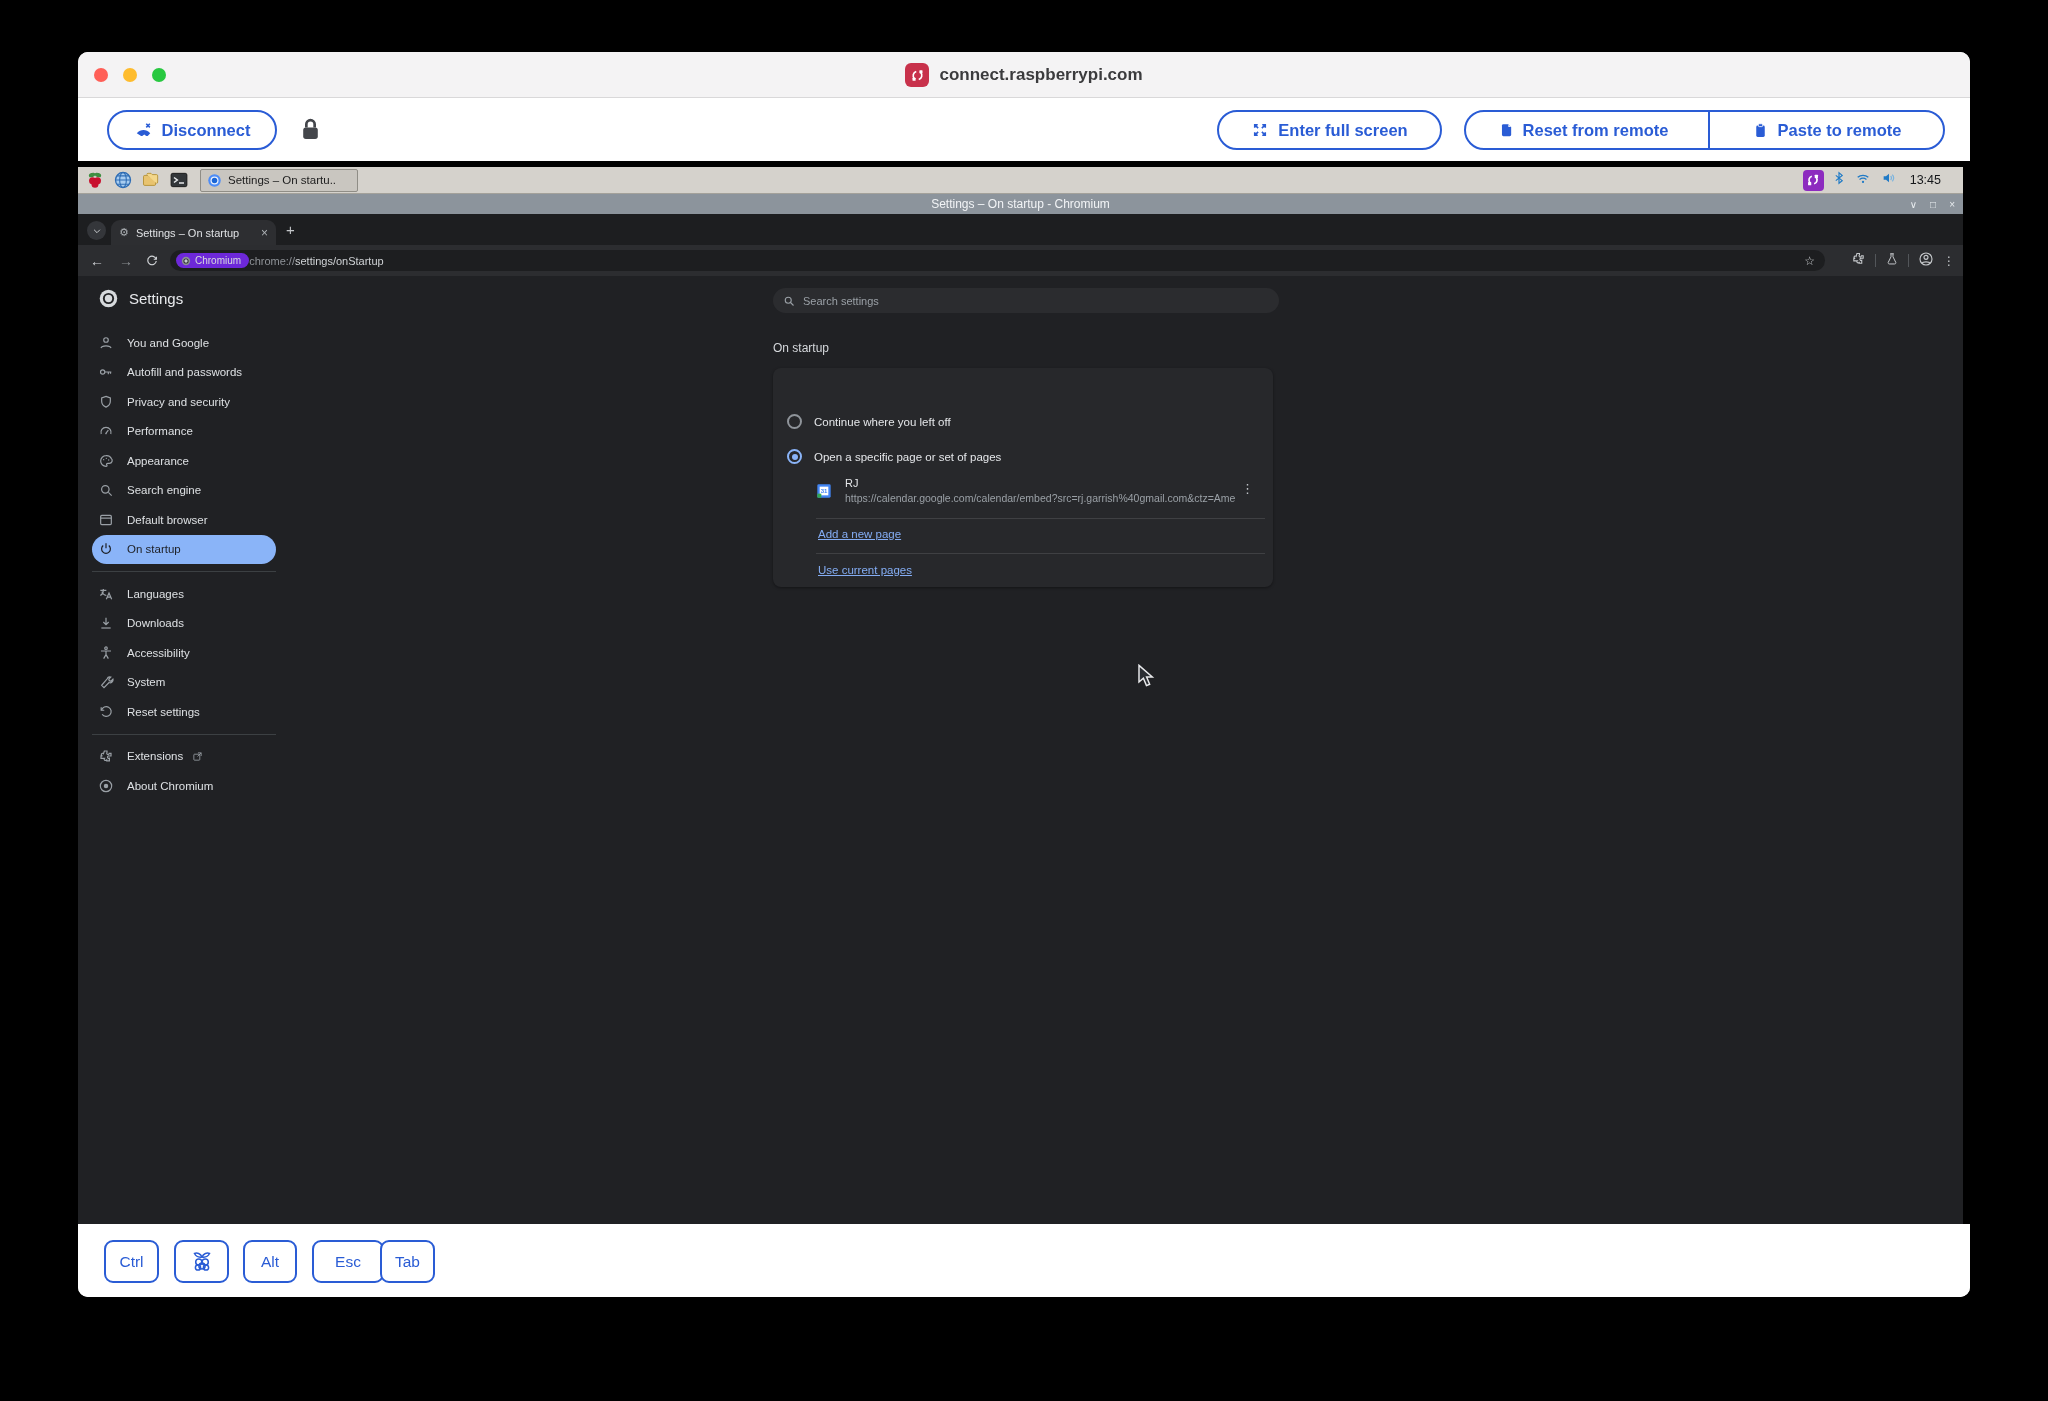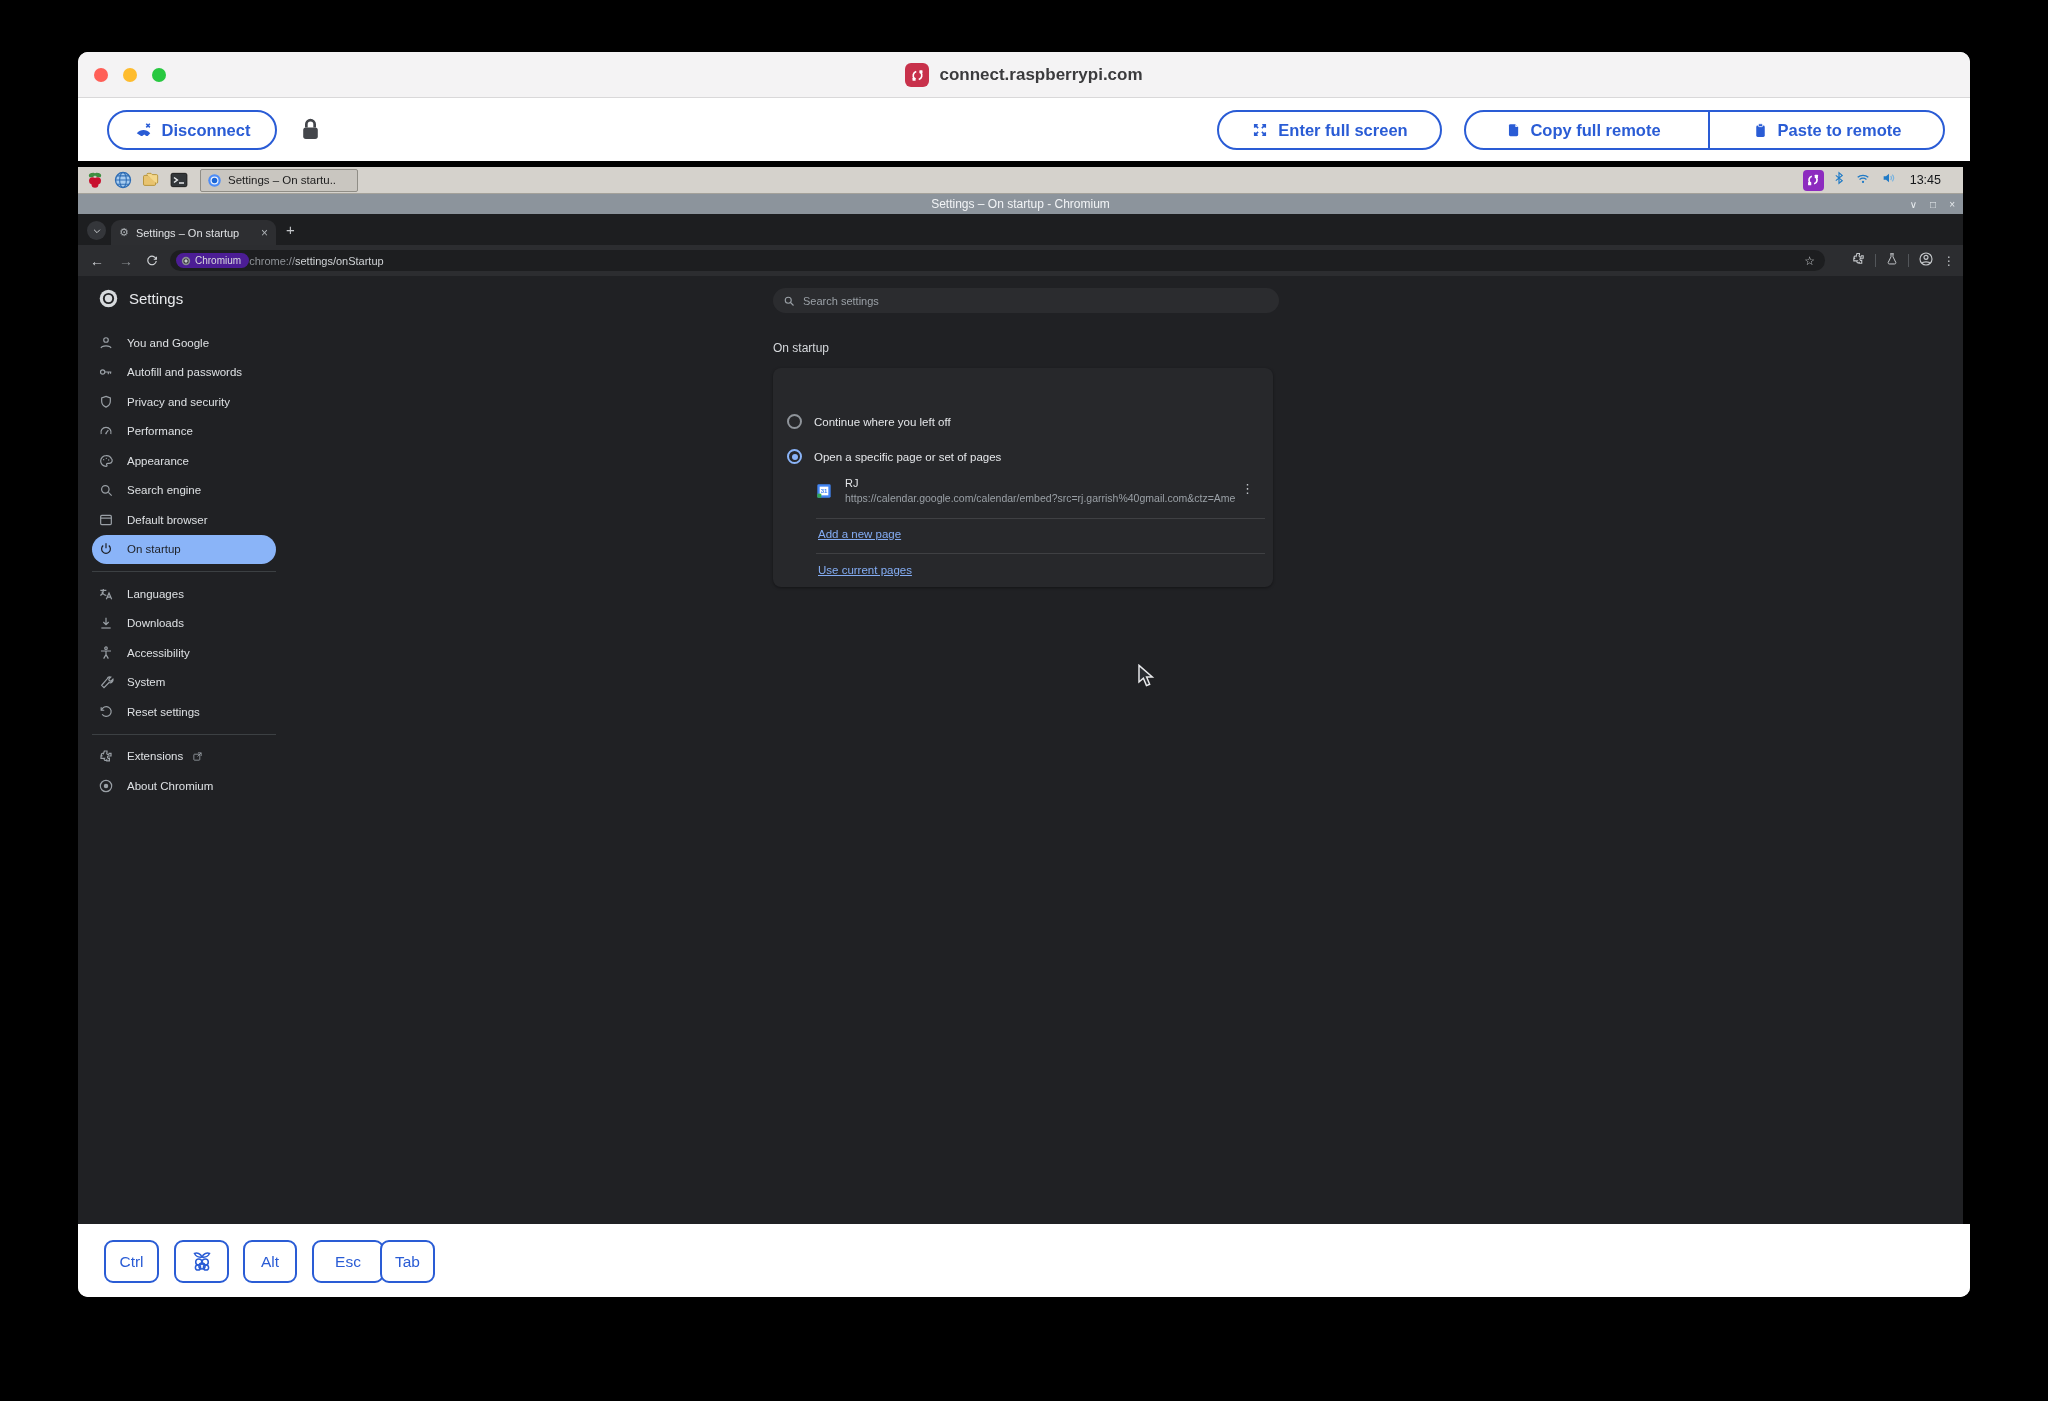--- a/index.html
+++ b/index.html
@@ -66,21 +66,21 @@
   .tab-gear { font-size:11px; color:#aeb2b6; line-height:1; }
   .tab-label { font-size:11px; color:#dfe1e4; white-space:nowrap; overflow:hidden; flex:1; }
   .tab-close { font-size:12px; color:#aeb2b6; cursor:pointer; }
   .newtab-btn { position:absolute; left:208px; top:7px; font-size:15px; color:#c3c6c9; cursor:pointer; }
 
   
   .cr-toolbar { position:absolute; left:0; top:78px; width:1885px; height:31px; background:#2c2d30; }
   .nav-ic { position:absolute; top:0; height:31px; display:flex; align-items:center; font-size:14px; cursor:pointer; }
   .omnibox { position:absolute; left:92px; top:5px; width:1655px; height:21px; background:#1d1e20;
     border-radius:11px; display:flex; align-items:center; padding-left:6px; }
-  .chip { height:15px; background:#4c1d95; border-radius:8px; display:flex; align-items:center;
+  .chip { height:15px; background:#6d28d9; border-radius:8px; display:flex; align-items:center;
     gap:4px; padding:0 8px 0 5px; font-size:10px; color:#d7dadc; cursor:pointer; }
   .url { font-size:11px; color:#8f9398; }
   .url .path { color:#cfd2d5; }
   .omni-star { position:absolute; right:148px; top:5px; height:21px; display:flex; align-items:center;
     font-size:12px; color:#c6c9cc; cursor:pointer; }
   .toolbar-right { position:absolute; right:8px; top:0; height:31px; display:flex; align-items:center; gap:9px; }
   .tr-div { width:1px; height:13px; background:#53565a; }
   .kebab { font-size:12px; color:#c6c9cc; cursor:pointer; letter-spacing:0; }
 
   
@@ -183,21 +183,21 @@
           </g>
         </svg>
         <span>Enter full screen</span>
       </button>
       <div class="pill-btn btn-copypaste">
         <div class="half">
           <svg width="17" height="17" viewBox="0 0 24 24">
             <path d="M9 3h7l4 4v11a2 2 0 0 1-2 2H9a2 2 0 0 1-2-2V5a2 2 0 0 1 2-2z" fill="#2a5cd5"></path>
             <path d="M16 3v4h4" fill="#fff" opacity=".9"></path>
           </svg>
-          <span>Copy full remote</span>
+          <span>Reset from remote</span>
         </div>
         <div class="half">
           <svg width="17" height="17" viewBox="0 0 24 24">
             <path d="M8 5h8a2 2 0 0 1 2 2v12a2 2 0 0 1-2 2H8a2 2 0 0 1-2-2V7a2 2 0 0 1 2-2z" fill="#2a5cd5"></path>
             <rect x="9" y="2.5" width="6" height="4" rx="1.2" fill="#2a5cd5" stroke="#fff" stroke-width="1.2"></rect>
           </svg>
           <span>Paste to remote</span>
         </div>
       </div>
     </div>

